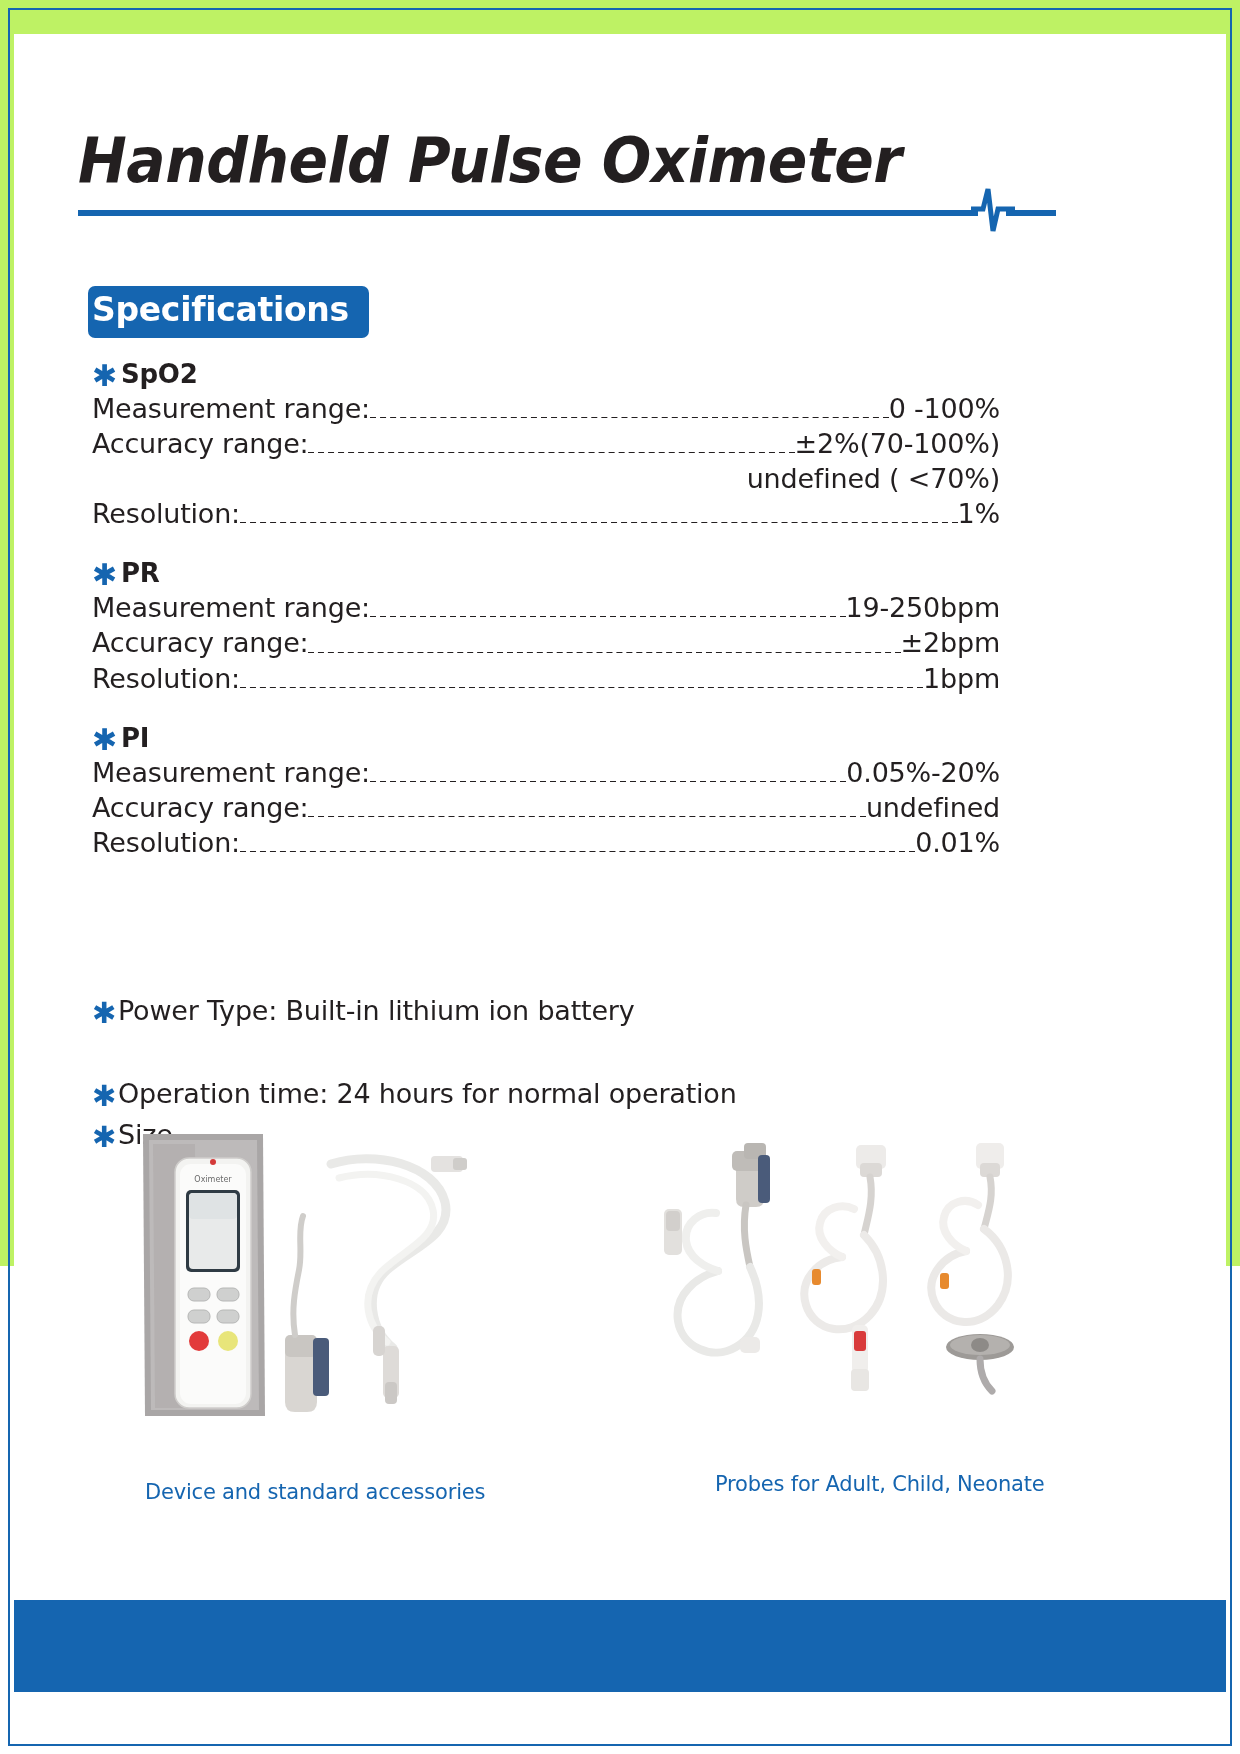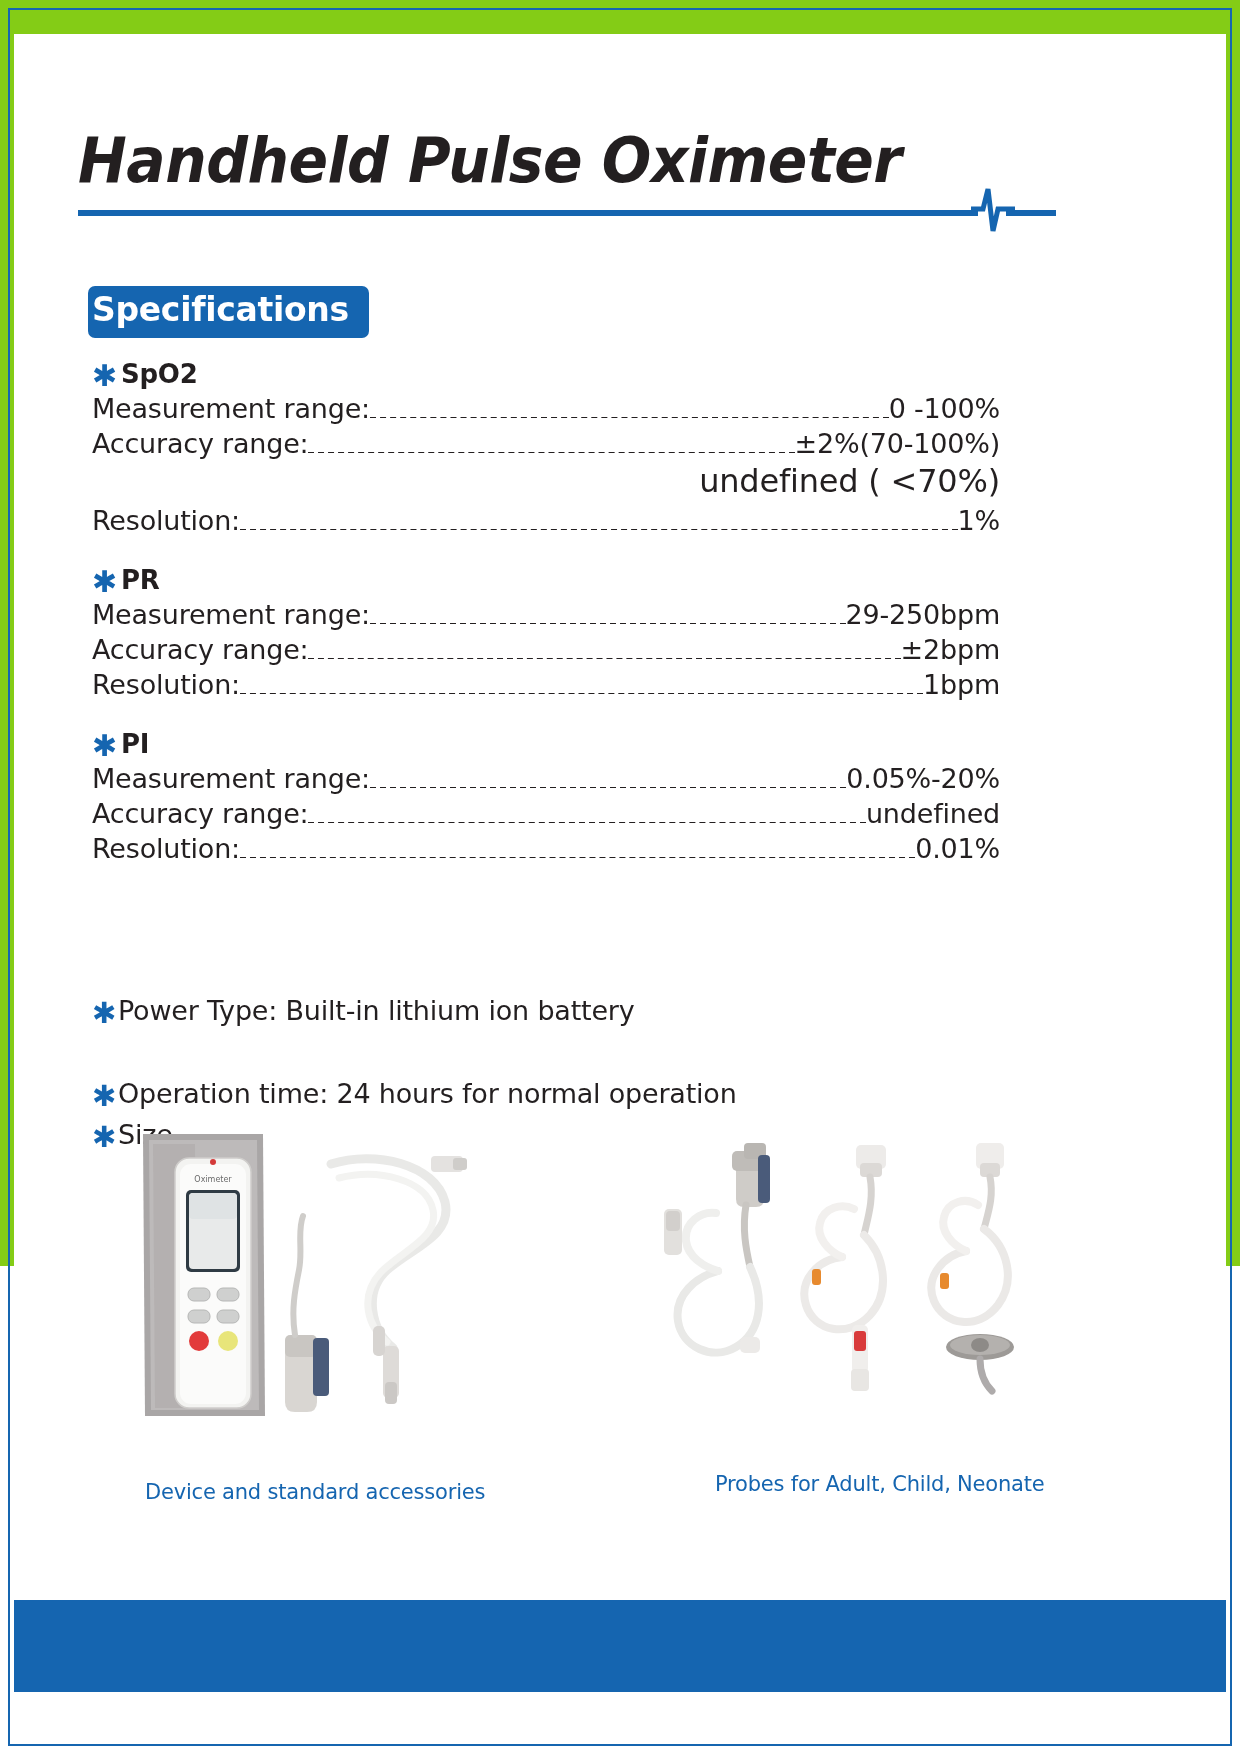--- a/index.html
+++ b/index.html
@@ -12,21 +12,21 @@
     height: 1754px;
     font-family: "Liberation Sans", sans-serif;
     position: relative;
     overflow: hidden;
   }
   .page {
     position: absolute;
     left: 0; top: 0;
     width: 1240px;
     height: 1266px;
-    background: #84cc16;
+    background: #bef264;
     box-sizing: border-box;
   }
   
   .page-border {
     position: absolute;
     left: 8px; top: 8px;
     width: 1224px; height: 1738px;
     border: 2px solid #1565b0;
     box-sizing: border-box;
     pointer-events: none;
@@ -157,21 +157,21 @@
     position: absolute;
     left: 0; right: 0; top: 0;
     border-top: 2px dashed #231f20;
   }
   .spec-row .val { flex: 0 0 auto; letter-spacing: -0.2px; }
 
   .spec-cont {
     width: 908px;
     text-align: right;
     line-height: 1.30;
-    font-size: 32px;
+    font-size: 27px;
     letter-spacing: -0.2px;
     white-space: nowrap;
   }
 
   
   .bullets {
     position: absolute;
     left: 92px;
     top: 948px;
     width: 950px;
@@ -286,21 +286,21 @@
     </div>
 
     <div class="group">
       <div class="group-head">
         <span class="ast">✱</span>
         <span class="label">PR</span>
       </div>
       <div class="spec-row">
         <span class="key">Measurement range:</span>
         <span class="leader"></span>
-        <span class="val"> 29-250bpm</span>
+        <span class="val"> 19-250bpm</span>
       </div>
       <div class="spec-row">
         <span class="key">Accuracy range: </span>
         <span class="leader"></span>
         <span class="val">±2bpm</span>
       </div>
       <div class="spec-row">
         <span class="key">Resolution:</span>
         <span class="leader"></span>
         <span class="val">1bpm</span>

